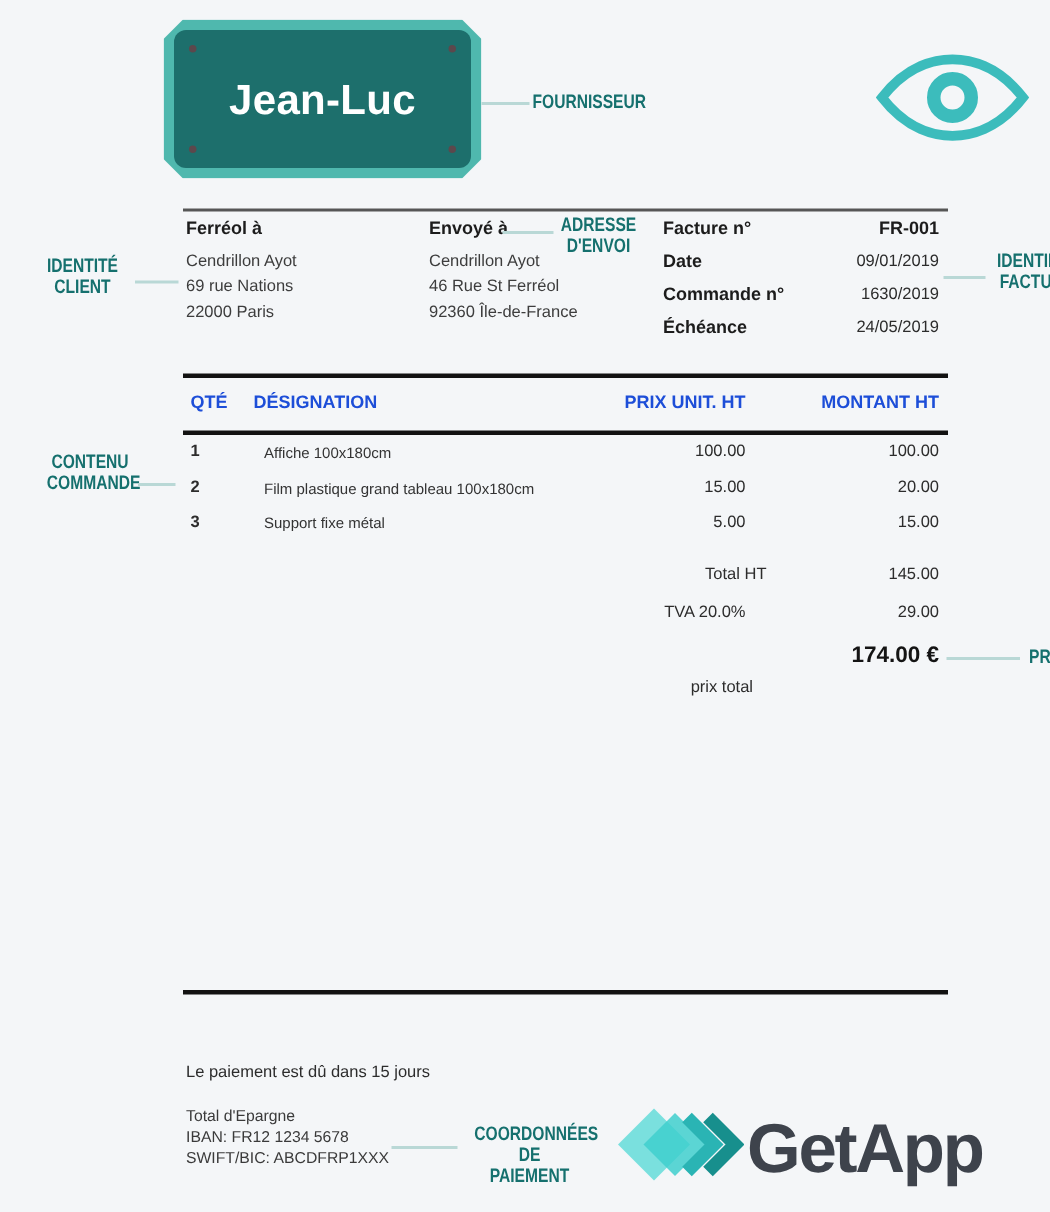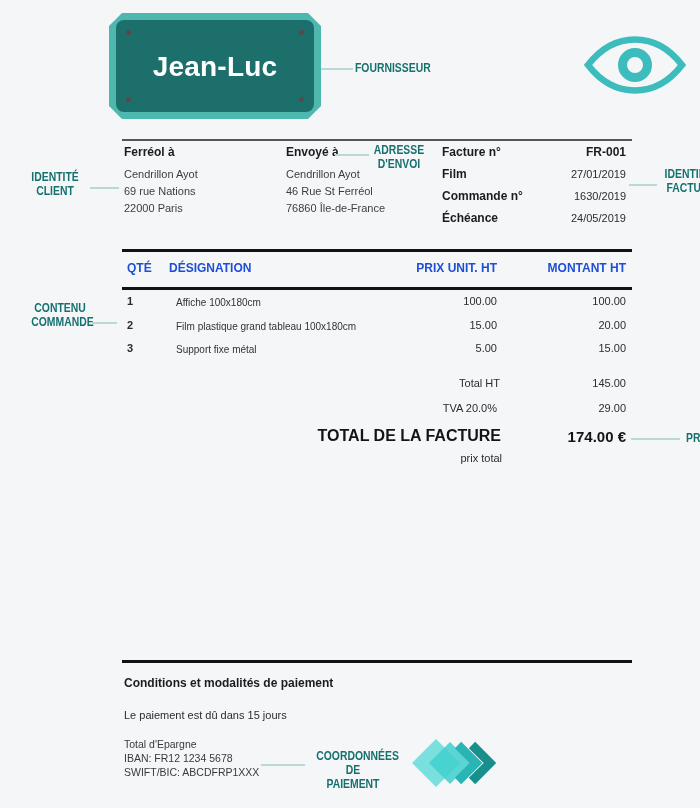--- a/index.html
+++ b/index.html
@@ -62,39 +62,39 @@
   <div class="abs addr" style="left:100px;top:166px">
     <div>Cendrillon Ayot</div>
     <div>69 rue Nations</div>
     <div>22000 Paris</div>
   </div>
 
   <div class="abs blab" style="left:262px;top:145px">Envoyé à</div>
   <div class="abs addr" style="left:262px;top:166px">
     <div>Cendrillon Ayot</div>
     <div>46 Rue St Ferréol</div>
-    <div>76860 Île-de-France</div>
+    <div>92360 Île-de-France</div>
   </div>
 
   <div class="conn" style="left:311px;top:154px;width:34px"></div>
   <div class="ann center" style="left:340px;top:143px;width:70px;white-space:normal">
     <div>ADRESSE</div>
     <div>D'ENVOI</div>
   </div>
 
   <div class="ann center" style="left:0px;top:170px;width:62px;white-space:normal">
     <div>IDENTITÉ</div>
     <div>CLIENT</div>
   </div>
   <div class="conn" style="left:66px;top:187px;width:29px"></div>
 
   <div class="abs blab" style="left:418px;top:145px">Facture n°</div>
   <div class="abs blab r" style="right:98px;top:145px">FR-001</div>
-  <div class="abs blab" style="left:418px;top:167px">Film</div>
-  <div class="abs val r" style="right:98px;top:168px">27/01/2019</div>
+  <div class="abs blab" style="left:418px;top:167px">Date</div>
+  <div class="abs val r" style="right:98px;top:168px">09/01/2019</div>
   <div class="abs blab" style="left:418px;top:189px">Commande n°</div>
   <div class="abs val r" style="right:98px;top:190px">1630/2019</div>
   <div class="abs blab" style="left:418px;top:211px">Échéance</div>
   <div class="abs val r" style="right:98px;top:212px">24/05/2019</div>
 
   <div class="conn" style="left:605px;top:184px;width:28px"></div>
   <div class="ann center" style="left:634px;top:167px;width:66px;white-space:normal">
     <div>IDENTIFIANT</div>
     <div>FACTURE</div>
   </div>
@@ -124,46 +124,45 @@
     <span class="abs val r" style="right:227px">5.00</span>
     <span class="abs val r" style="right:98px">15.00</span>
   </div>
 
   <div class="ann center" style="left:0px;top:301px;width:72px;white-space:normal">
     <div>CONTENU</div>
     <div>COMMANDE</div>
   </div>
   <div class="conn" style="left:68px;top:322px;width:25px"></div>
 
-  <div class="abs val r" style="right:224px;top:377px">Total HT</div>
+  <div class="abs val r" style="right:213px;top:377px">Total HT</div>
   <div class="abs val r" style="right:98px;top:377px">145.00</div>
   <div class="abs val r" style="right:227px;top:402px">TVA 20.0%</div>
   <div class="abs val r" style="right:98px;top:402px">29.00</div>
-  <div class="abs r" style="right:223px;top:427px;font-weight:700;font-size:16px;color:#141414;white-space:nowrap">TOTAL DE LA FACTURE</div>
   <div class="abs r" style="right:98px;top:428px;font-weight:700;font-size:15px;color:#141414;white-space:nowrap">174.00 €</div>
   <div class="abs val r" style="right:222px;top:452px">prix total</div>
 
   <div class="conn" style="left:607px;top:438px;width:49px"></div>
   <div class="ann left" style="left:662px;top:431px">PRIX</div>
 
   <div class="thick" style="top:660px"></div>
-  <div class="abs blab" style="left:100px;top:676px">Conditions et modalités de paiement</div>
   <div class="abs val" style="left:100px;top:709px">Le paiement est dû dans 15 jours</div>
   <div class="abs" style="left:100px;top:737px;font-size:10.5px;color:#3a3a3a;line-height:14px">
     <div>Total d'Epargne</div>
     <div>IBAN: FR12 1234 5678</div>
     <div>SWIFT/BIC: ABCDFRP1XXX</div>
   </div>
 
   <div class="conn" style="left:237px;top:764px;width:44px"></div>
   <div class="ann center" style="left:283px;top:749px;width:92px;white-space:normal">
     <div>COORDONNÉES DE</div>
     <div>PAIEMENT</div>
   </div>
 
   <svg class="abs" style="left:388px;top:735px" width="84" height="56" viewBox="0 0 84 56">
     <polygon points="24,4 48,28 24,52 0,28" fill="#7ae0de"></polygon>
     <polygon points="38,7 59,28 38,49 17,28" fill="#3fcfce" opacity="0.85"></polygon>
     <path d="M46,10 L64,28 L46,46" fill="none" stroke="#2ab4b4" stroke-width="9"></path>
     <path d="M60,10 L78,28 L60,46" fill="none" stroke="#178f8d" stroke-width="9"></path>
   </svg>
+  <div class="logo-text">GetApp</div>
 
 </div>
 
 </body></html>

